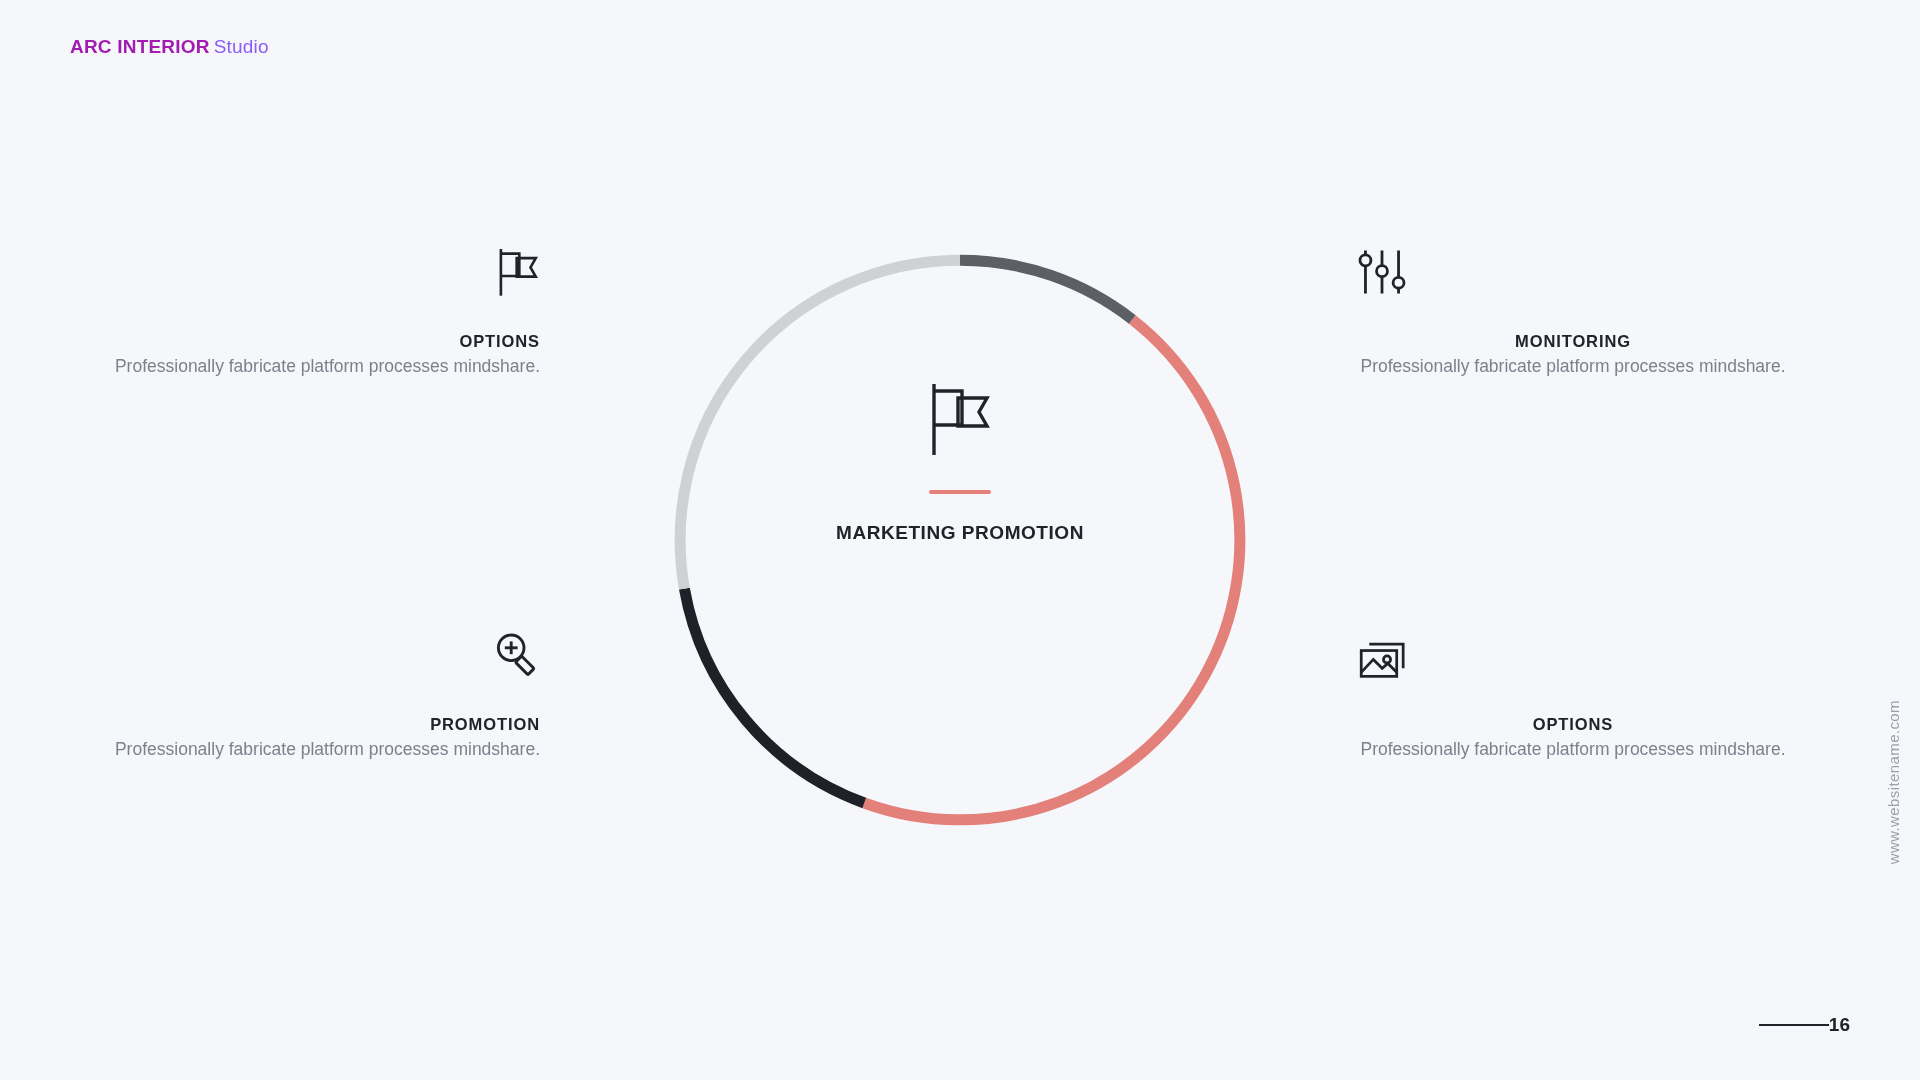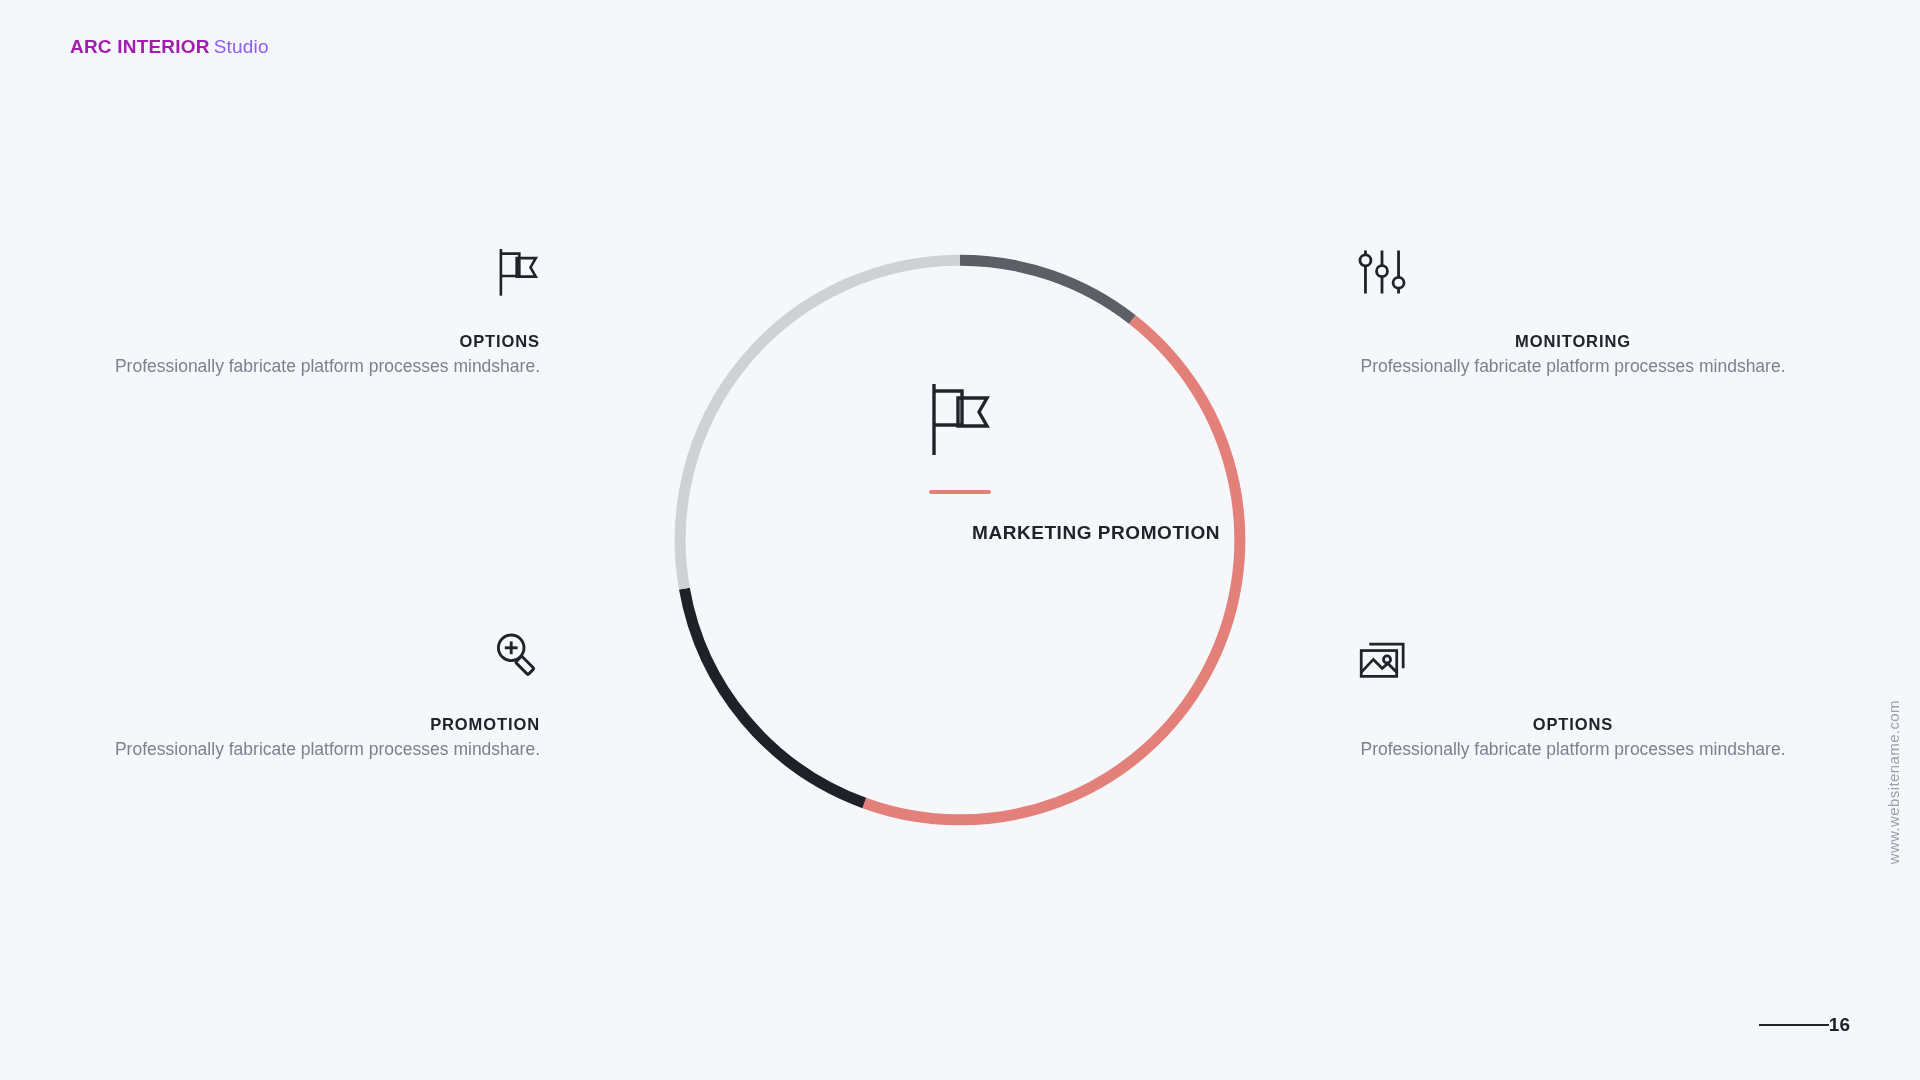--- a/index.html
+++ b/index.html
@@ -19,21 +19,21 @@
   .logo .brand { font-weight:700; color:#a21caf; }
   .logo .sub   { font-weight:400; color:#8b5cf6; margin-left:4px; }
 
   
   .donut { position:absolute; left:660px; top:240px; width:600px; height:600px; }
   .donut svg { width:600px; height:600px; display:block; }
 
   
   .center-block {
     position:absolute; left:700px; top:378px;
-    width:520px; text-align:right;
+    width:520px; text-align:center;
   }
   .center-icon { height:82px; display:flex; align-items:center; justify-content:center; }
   .center-rule {
     width:62px; height:4px; background:#E28079;
     margin:30px auto 28px; border-radius:2px;
   }
   .center-title {
     font-size:19px; font-weight:700; color:#20232A;
     letter-spacing:.55px; margin-bottom:16px;
   }

